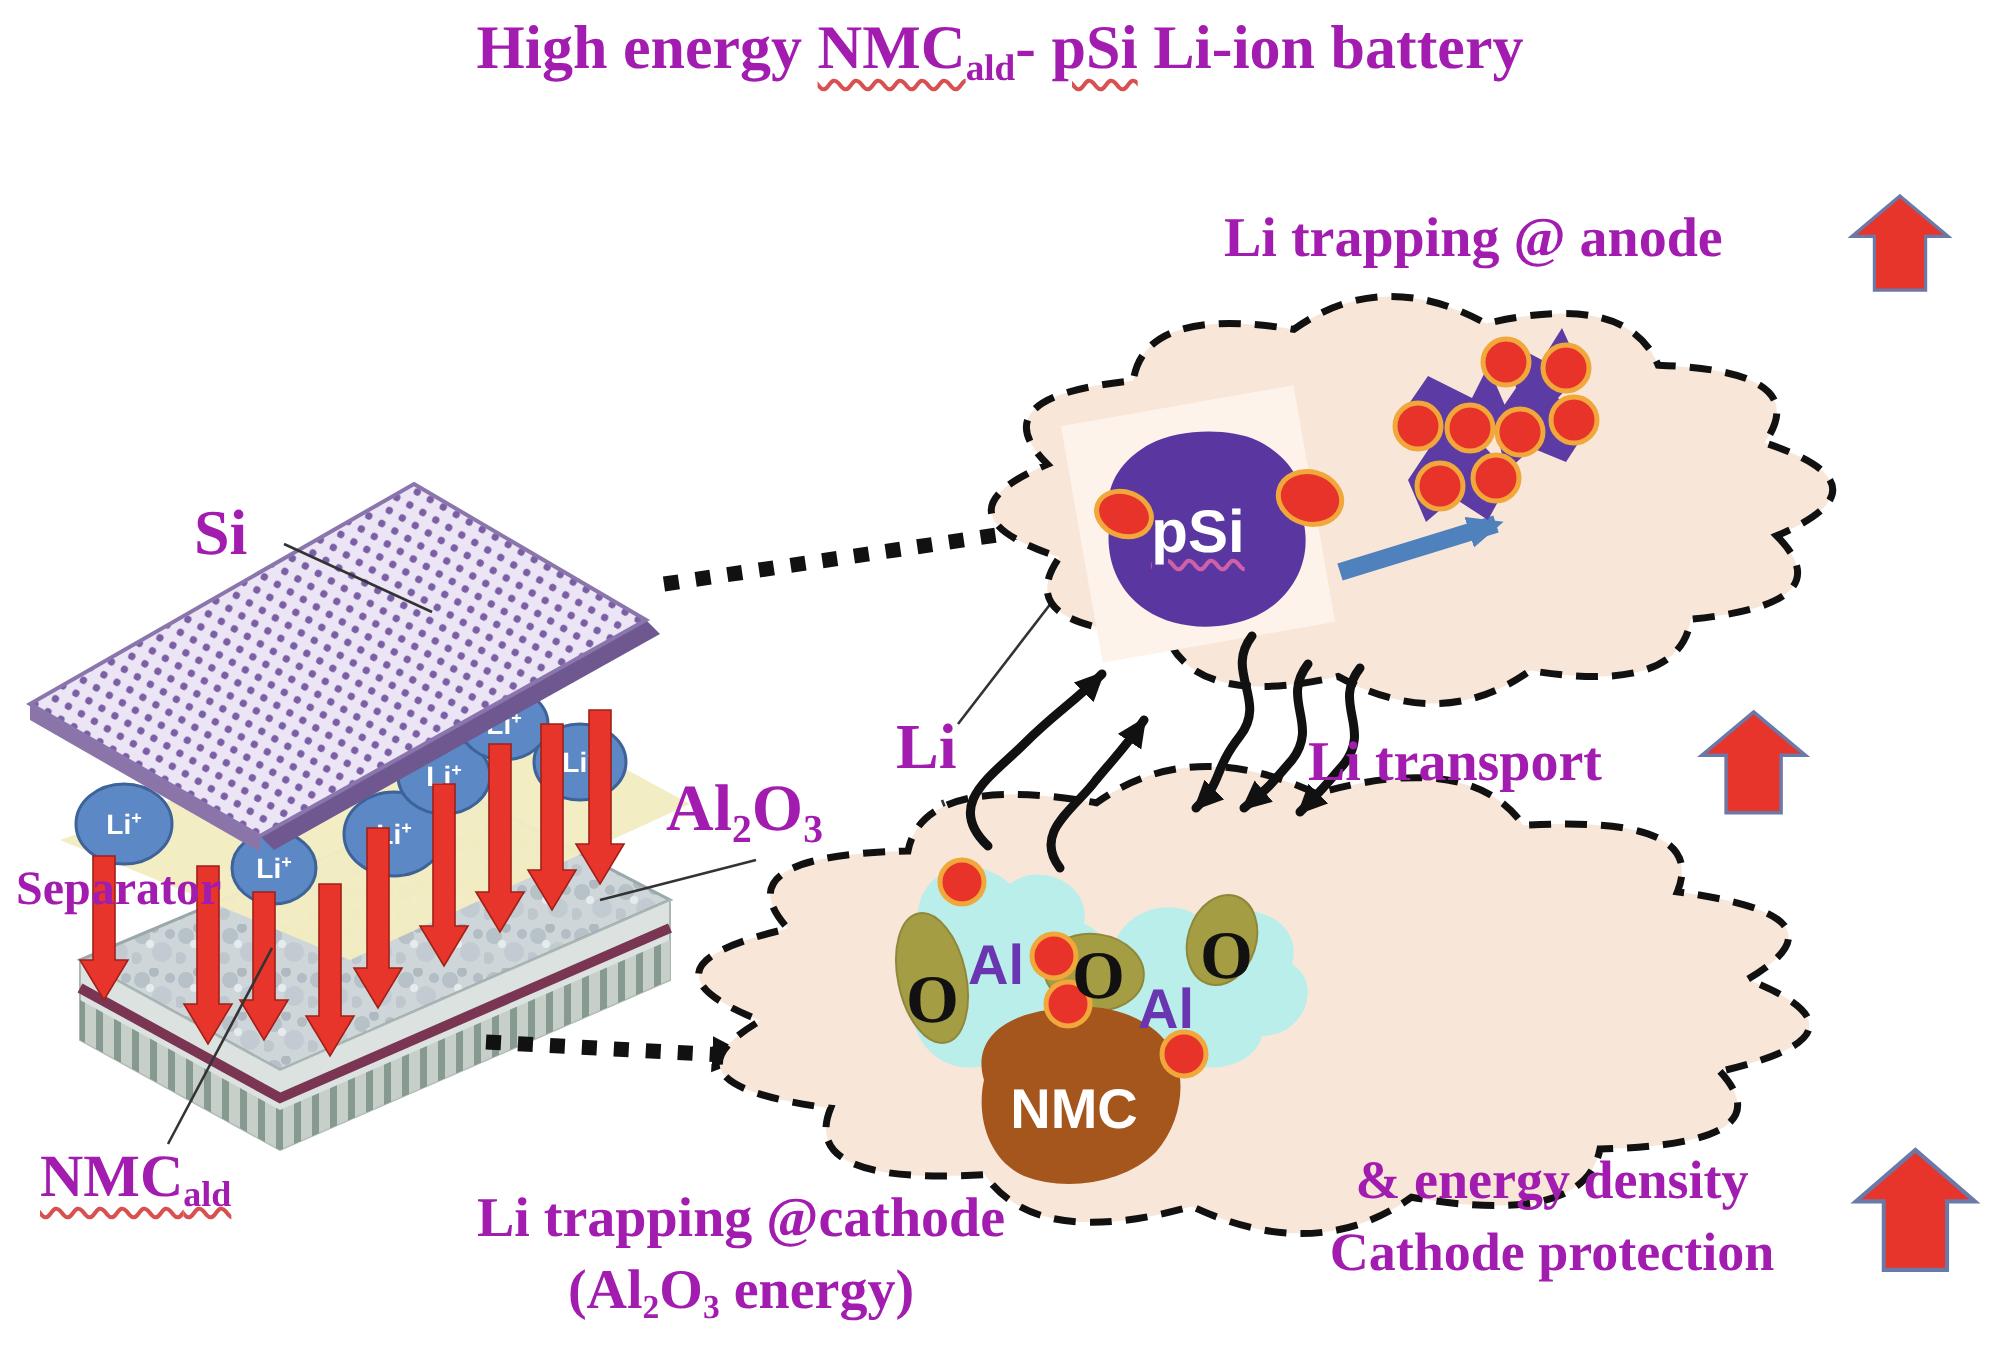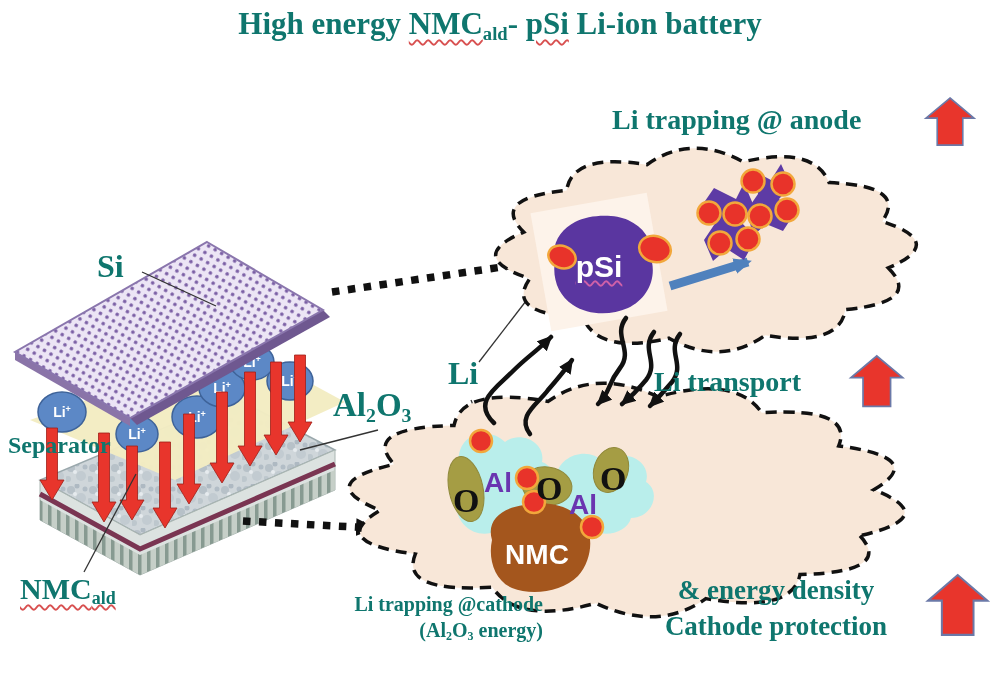--- a/index.html
+++ b/index.html
@@ -1,29 +1,29 @@
 <!DOCTYPE html>
 <html><head>
 <meta charset="utf-8">
 <style>
   html,body{margin:0;padding:0;background:#fff;}
   .canvas{position:relative;width:1000px;height:680px;background:#ffffff;overflow:hidden;
           font-family:"Liberation Serif",serif;}
   .art{position:absolute;left:0;top:0;z-index:1;}
   .lbl{position:absolute;z-index:2;font-family:"Liberation Serif",serif;font-weight:bold;
-       color:#0f766e;white-space:nowrap;line-height:1.15;}
+       color:#a21caf;white-space:nowrap;line-height:1.15;}
   .title{left:0;right:0;top:6px;text-align:center;font-size:31px;}
   .sans{font-family:"Liberation Sans",sans-serif;}
   .sub{font-size:0.60em;position:relative;bottom:-0.30em;}
   .sq{text-decoration:underline wavy #d85050;text-decoration-thickness:1.5px;text-underline-offset:5px;}
   .sqp{text-decoration:underline wavy #d060a8;text-decoration-thickness:1.5px;text-underline-offset:3px;}
   .anode-lbl{left:612px;top:104px;font-size:28px;}
   .transport-lbl{left:654px;top:366px;font-size:28px;}
   .cathode-lbl{left:626px;top:572px;width:300px;text-align:center;font-size:27px;line-height:1.35;}
-  .trapcat-lbl{left:198px;top:592px;width:345px;text-align:right;font-size:20px;line-height:1.28;}
+  .trapcat-lbl{left:198px;top:592px;width:345px;text-align:center;font-size:28px;line-height:1.28;}
   .si-lbl{left:97px;top:248px;font-size:32px;}
   .sep-lbl{left:8px;top:432px;font-size:24px;}
   .nmcald-lbl{left:20px;top:572px;font-size:30px;text-align:center;}
   .alo-lbl{left:333px;top:387px;font-size:33px;}
   .li-lbl{left:448px;top:355px;font-size:32px;}
   .psi-lbl{left:556px;top:250px;width:86px;text-align:center;font-size:30px;color:#ffffff;}
   .nmcblob-lbl{left:492px;top:539px;width:90px;text-align:center;font-size:28px;color:#ffffff;}
   .al-lbl{font-size:28px;color:#6a35b0;font-family:"Liberation Sans",sans-serif;}
   .o-lbl{font-size:34px;color:#111;}
 </style>

